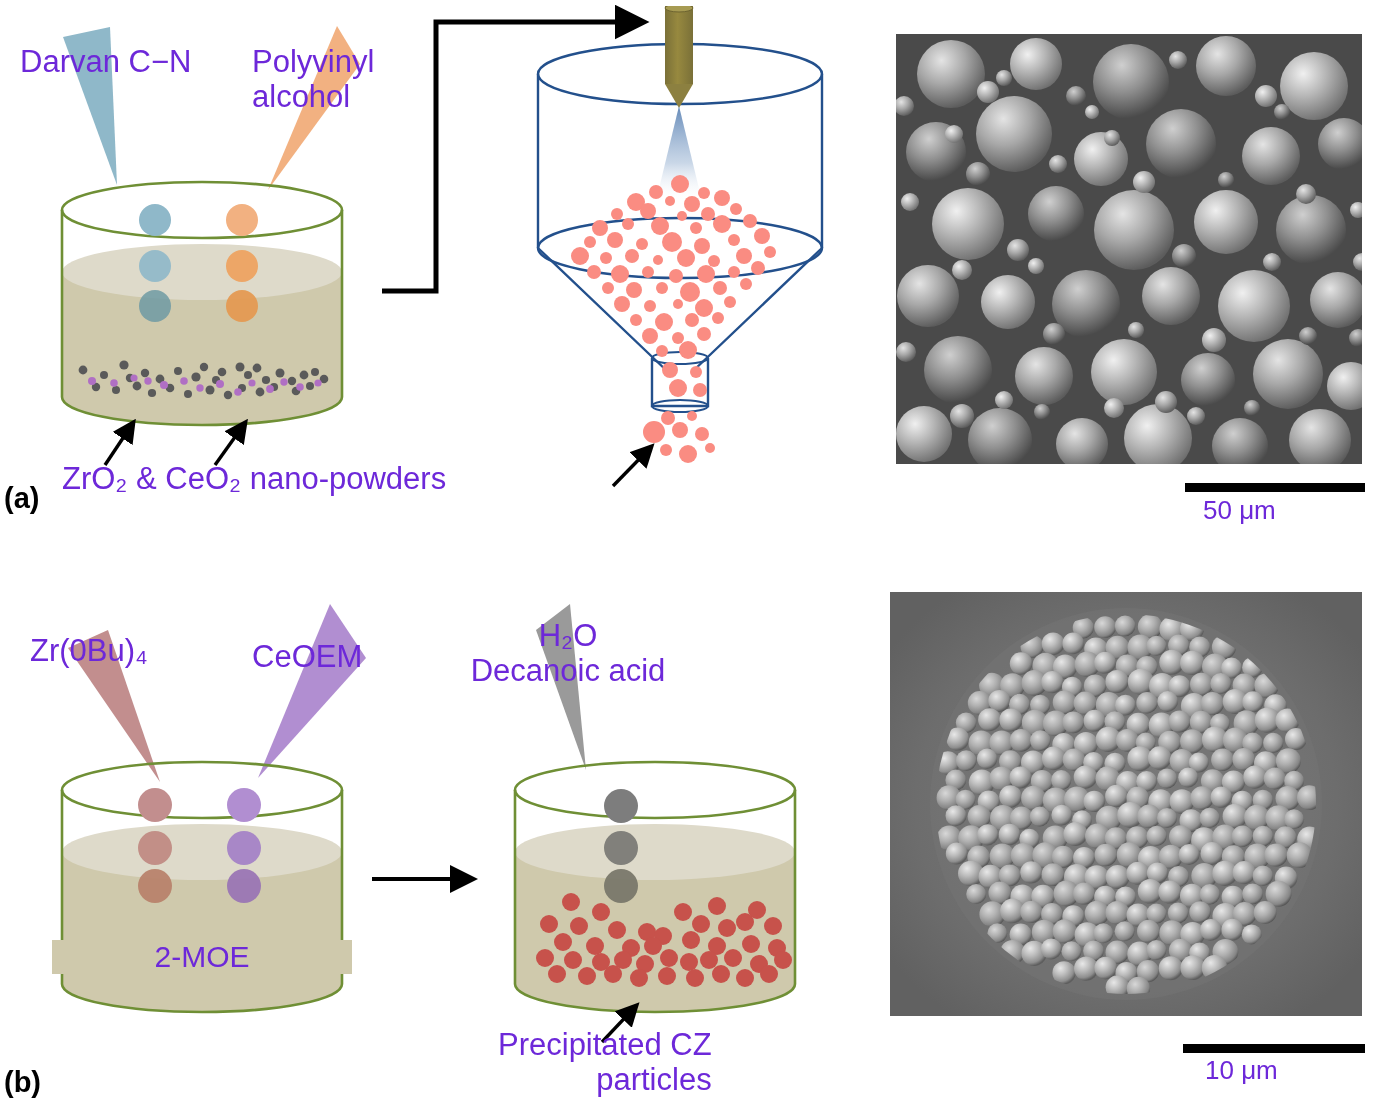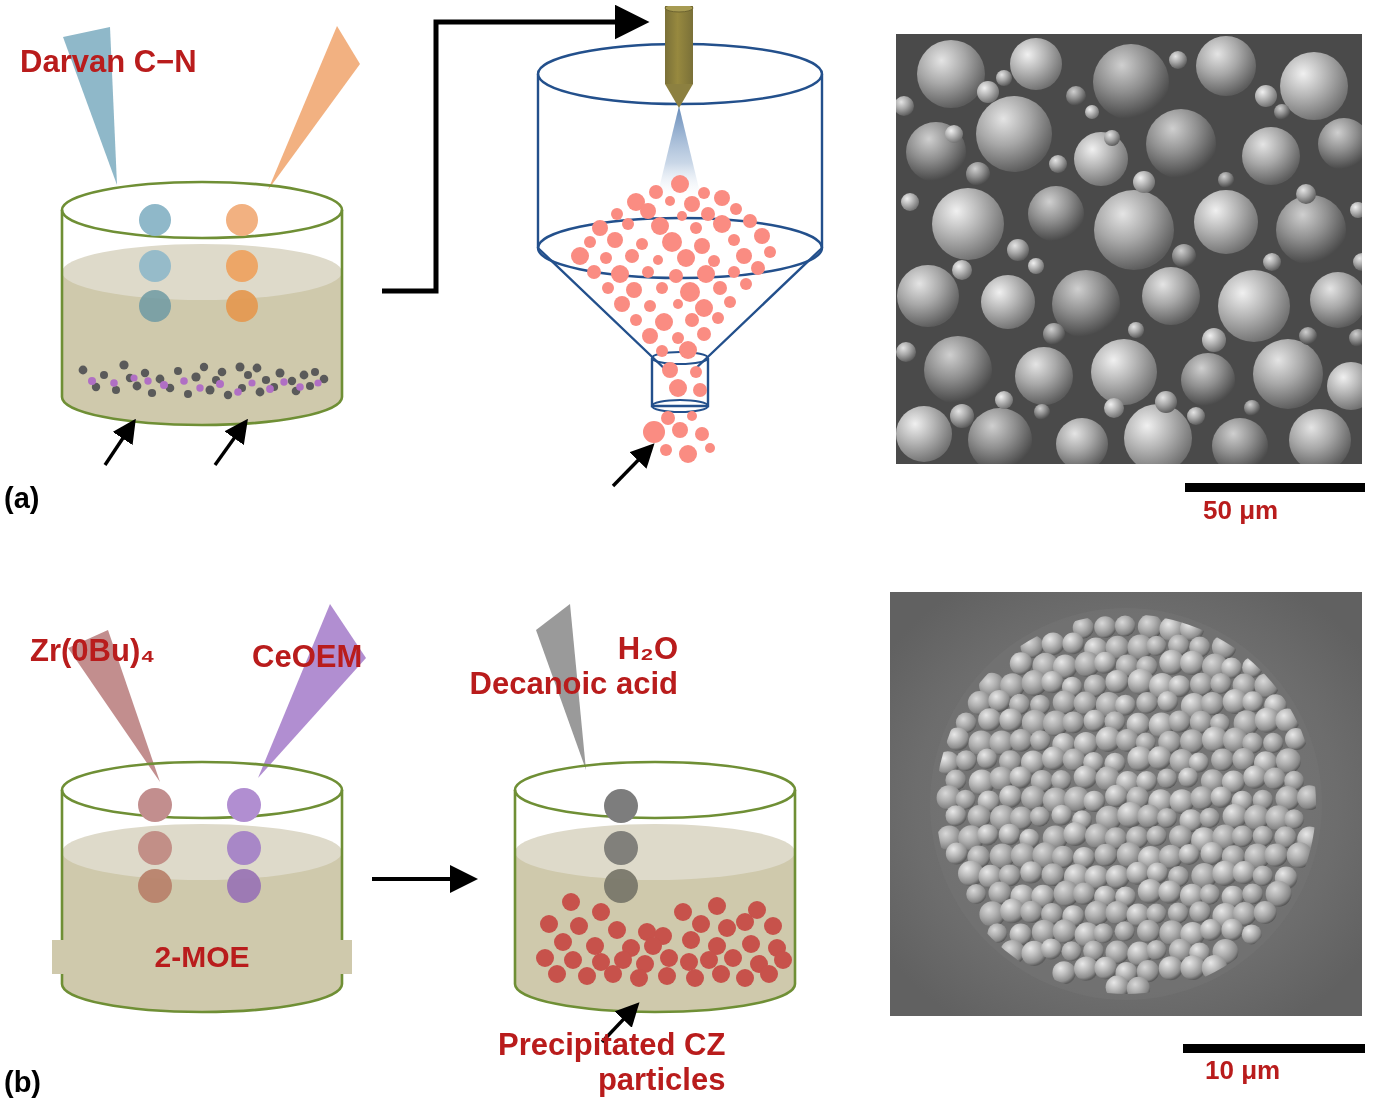--- a/index.html
+++ b/index.html
@@ -14,22 +14,22 @@
     position: relative;
     width: 1400px;
     height: 1106px;
     background: #ffffff;
     overflow: hidden;
   }
   .abs { position: absolute; }
 
   
   .lbl {
-    font-weight: bold;
-    color: #b91c1c;
+    font-weight: normal;
+    color: #6d28d9;
     line-height: 1.12;
     white-space: pre-line;
   }
   .panel-tag {
     font-size: 29px;
     font-weight: bold;
     color: #000;
   }
   .reagent { font-size: 31px; }
   .caption { font-size: 31px; }
@@ -67,20 +67,22 @@
       <polygon points="8,12 55,2 62,160" fill="#8fb8c9"></polygon>
     </svg>
   </div>
   <div class="abs lbl reagent" style="left:20px; top:45px;">Darvan C−N</div>
 
   <div class="abs" style="left:250px; top:22px; width:130px; height:175px;">
     <svg width="130" height="175" viewBox="0 0 130 175">
       <polygon points="87,4 110,42 18,168" fill="#f2b181"></polygon>
     </svg>
   </div>
+  <div class="abs lbl reagent" style="left:252px; top:45px;">Polyvinyl
+alcohol</div>
 
   <div class="beaker" style="left:52px; top:182px;">
     <svg width="300" height="250" viewBox="0 0 300 250">
 
       <path d="M10,90 L10,215 A140,28 0 0,0 290,215 L290,90 Z" fill="#cfc9ac"></path>
 
       <ellipse cx="150" cy="90" rx="140" ry="28" fill="#dedaca"></ellipse>
 
       <path d="M10,28 L10,215 A140,28 0 0,0 290,215 L290,28" fill="none" stroke="#6f8f35" stroke-width="2.6"></path>
 
@@ -153,20 +155,21 @@
       <defs>
         <marker id="ah1" markerWidth="7" markerHeight="7" refX="5.5" refY="3.5" orient="auto">
           <polygon points="0,0 7,3.5 0,7" fill="#000"></polygon>
         </marker>
       </defs>
       <line x1="10" y1="50" x2="38" y2="8" stroke="#000" stroke-width="3.4" marker-end="url(#ah1)"></line>
       <line x1="120" y1="50" x2="150" y2="8" stroke="#000" stroke-width="3.4" marker-end="url(#ah1)"></line>
     </svg>
   </div>
 
+  <div class="abs lbl caption" style="left:62px; top:462px;">ZrO₂ &amp; CeO₂ nano-powders</div>
 
   <div class="connector" style="left:380px; top:14px;">
     <svg width="300" height="290" viewBox="0 0 300 290">
       <defs>
         <marker id="ah2" markerWidth="7" markerHeight="7" refX="5.5" refY="3.5" orient="auto">
           <polygon points="0,0 7,3.5 0,7" fill="#000"></polygon>
         </marker>
       </defs>
       <path d="M2,277 L56,277 L56,8 L262,8" fill="none" stroke="#000" stroke-width="5" marker-end="url(#ah2)"></path>
     </svg>
@@ -412,21 +415,21 @@
       <polygon points="90,6 126,60 18,180" fill="#b18ed1"></polygon>
     </svg>
   </div>
   <div class="abs lbl reagent" style="left:252px; top:640px;">CeOEM</div>
 
   <div class="abs" style="left:518px; top:598px; width:130px; height:180px;">
     <svg width="130" height="180" viewBox="0 0 130 180">
       <polygon points="18,32 52,6 68,172" fill="#9a9a9a"></polygon>
     </svg>
   </div>
-  <div class="abs lbl reagent" style="left:458px; top:632px; text-align:right; width:220px;">H₂O
+  <div class="abs lbl reagent" style="left:458px; top:619px; text-align:center; width:220px;">H₂O
 Decanoic acid</div>
 
   <div class="beaker" style="left:52px; top:760px;">
     <svg width="300" height="262" viewBox="0 0 300 262">
       <path d="M10,92 L10,224 A140,28 0 0,0 290,224 L290,92 Z" fill="#cfc9ac"></path>
       <ellipse cx="150" cy="92" rx="140" ry="28" fill="#dedaca"></ellipse>
       <path d="M10,30 L10,224 A140,28 0 0,0 290,224 L290,30" fill="none" stroke="#6f8f35" stroke-width="2.6"></path>
       <ellipse cx="150" cy="30" rx="140" ry="28" fill="none" stroke="#6f8f35" stroke-width="2.6"></ellipse>
 
       <circle cx="103" cy="45" r="17" fill="#c28e8e"></circle>

